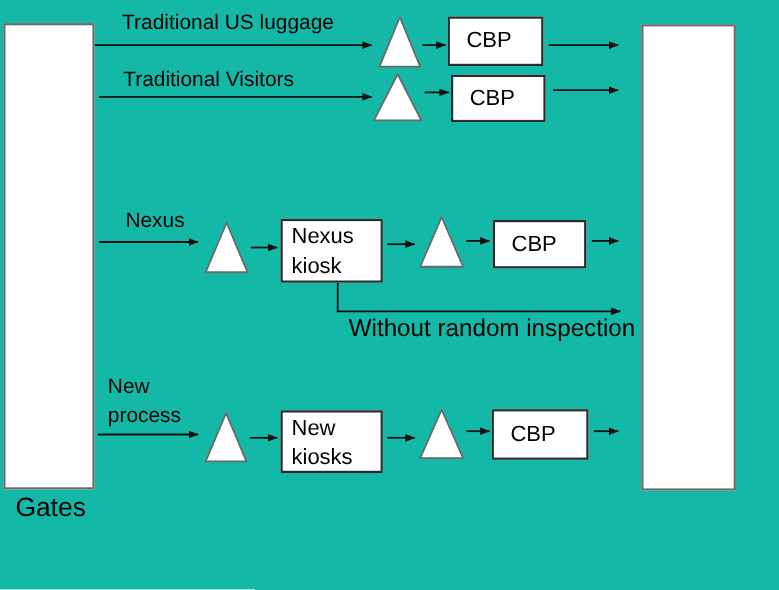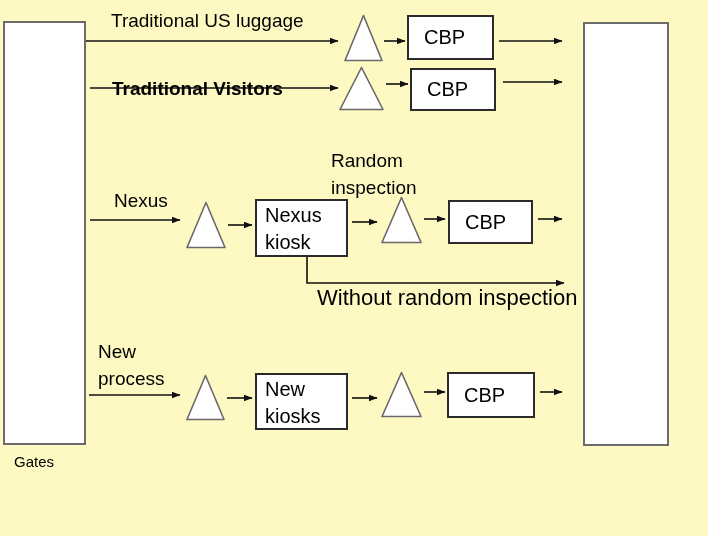--- a/index.html
+++ b/index.html
@@ -1,28 +1,28 @@
 <!DOCTYPE html>
 <html><head>
 <meta charset="utf-8">
 <style>
   html,body { margin:0; padding:0; background:#ffffff; }
   .stage {
-    position:relative; width:708px; height:536px; background:#fef9c3;
+    position:relative; width:708px; height:536px; background:#14b8a6;
     font-family:"Liberation Sans", sans-serif; overflow:hidden; color:#000;
   }
   svg.layer { position:absolute; left:0; top:0; width:708px; height:536px; }
 
   .lbl {
     position:absolute; color:#000000; font-size:19px; line-height:22px;
     white-space:pre-line;
   }
   .lbl.two { line-height:27px; }
   .lbl.big { font-size:22px; }
-  .lbl.node { font-size:15px; }
+  .lbl.node { font-size:24px; }
 
   .terminal {
     position:absolute; box-sizing:border-box; background:#ffffff;
     border:2px solid #6b6b6b;
   }
   .station {
     position:absolute; box-sizing:border-box; background:#ffffff;
     border:2px solid #2b2b2b; font-size:20px; color:#000000;
   }
   .station.cbp { display:flex; align-items:center; padding-left:15px; }
@@ -75,23 +75,21 @@
   <div class="station cbp" style="left:407px; top:15px; width:87px; height:45px;">CBP</div>
   <div class="station cbp" style="left:410px; top:68px; width:86px; height:43px;">CBP</div>
   <div class="station kiosk" style="left:255px; top:199px; width:93px; height:58px;">Nexus
 kiosk</div>
   <div class="station cbp" style="left:448px; top:200px; width:85px; height:44px;">CBP</div>
   <div class="station kiosk" style="left:255px; top:373px; width:93px; height:57px;">New
 kiosks</div>
   <div class="station cbp" style="left:447px; top:372px; width:88px; height:46px;">CBP</div>
 
   <div class="lbl" style="left:111px; top:10px;">Traditional US luggage</div>
-  <div class="lbl" style="left:112px; top:78px;font-weight:bold;">Traditional Visitors</div>
+  <div class="lbl" style="left:112px; top:62px;">Traditional Visitors</div>
   <div class="lbl" style="left:114px; top:190px;">Nexus</div>
-  <div class="lbl two" style="left:331px; top:147px;">Random
-inspection</div>
   <div class="lbl big" style="left:317px; top:287px;">Without random inspection</div>
   <div class="lbl two" style="left:98px; top:338px;">New
 process</div>
 
   <div class="lbl node" style="left:14px; top:451px;">Gates</div>
 
 </div>
 
 </body></html>

